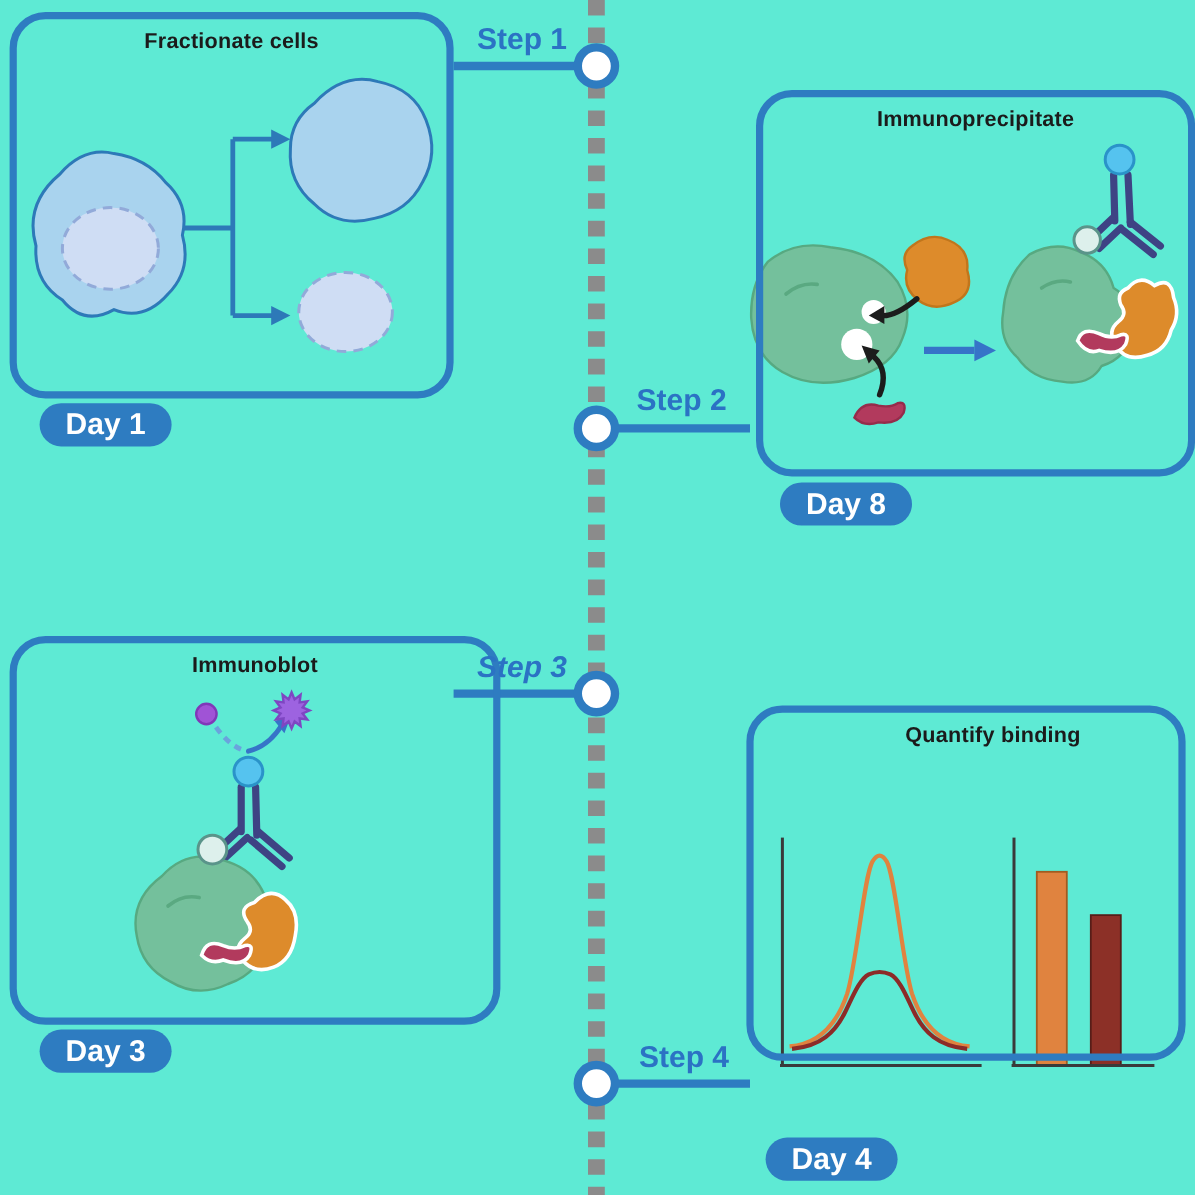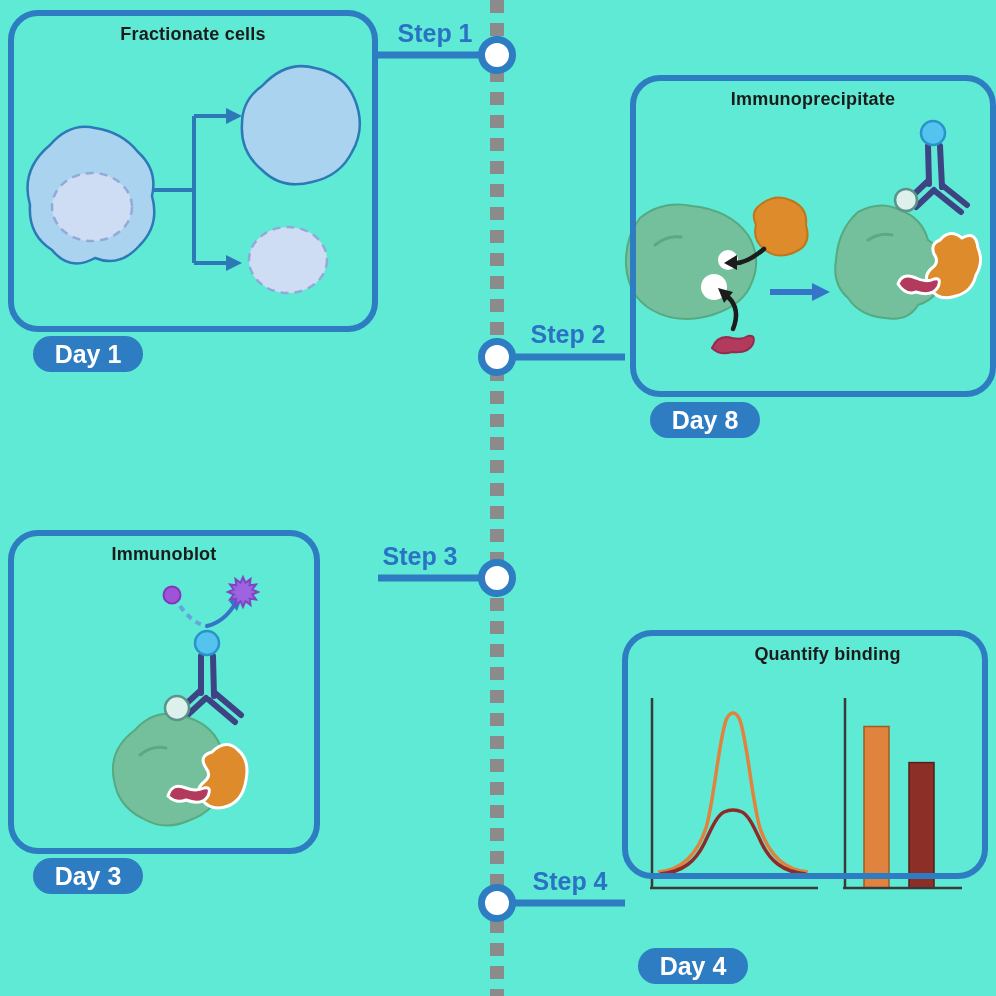--- a/index.html
+++ b/index.html
@@ -153,30 +153,30 @@
       </g>
     </g>
   </svg>
 
   <div class="panel" style="left:8px;top:10px;width:370px;height:322px;">
     <div class="panel-title">Fractionate cells</div>
   </div>
   <div class="panel" style="left:630px;top:75px;width:366px;height:322px;">
     <div class="panel-title">Immunoprecipitate</div>
   </div>
-  <div class="panel" style="left:8px;top:530px;width:312px;height:324px;">
+  <div class="panel" style="left:8px;top:530px;width:409px;height:324px;">
     <div class="panel-title">Immunoblot</div>
   </div>
-  <div class="panel" style="left:622px;top:630px;width:366px;height:249px;padding-left:45px;">
+  <div class="panel" style="left:622px;top:588px;width:366px;height:296px;padding-left:45px;">
     <div class="panel-title">Quantify binding</div>
   </div>
 
   <div class="day-badge" style="left:33px;top:336px;">Day 1</div>
   <div class="day-badge" style="left:650px;top:402px;">Day 8</div>
   <div class="day-badge" style="left:33px;top:858px;">Day 3</div>
   <div class="day-badge" style="left:638px;top:948px;">Day 4</div>
 
   <div class="step-label" style="left:393px;top:19px;">Step 1</div>
   <div class="step-label" style="left:526px;top:320px;">Step 2</div>
-  <div class="step-label" style="left:378px;top:542px;">Step 3</div>
+  <div class="step-label" style="left:393px;top:542px;font-style:italic;">Step 3</div>
   <div class="step-label" style="left:528px;top:867px;">Step 4</div>
 
 </div>
 
 </body></html>

